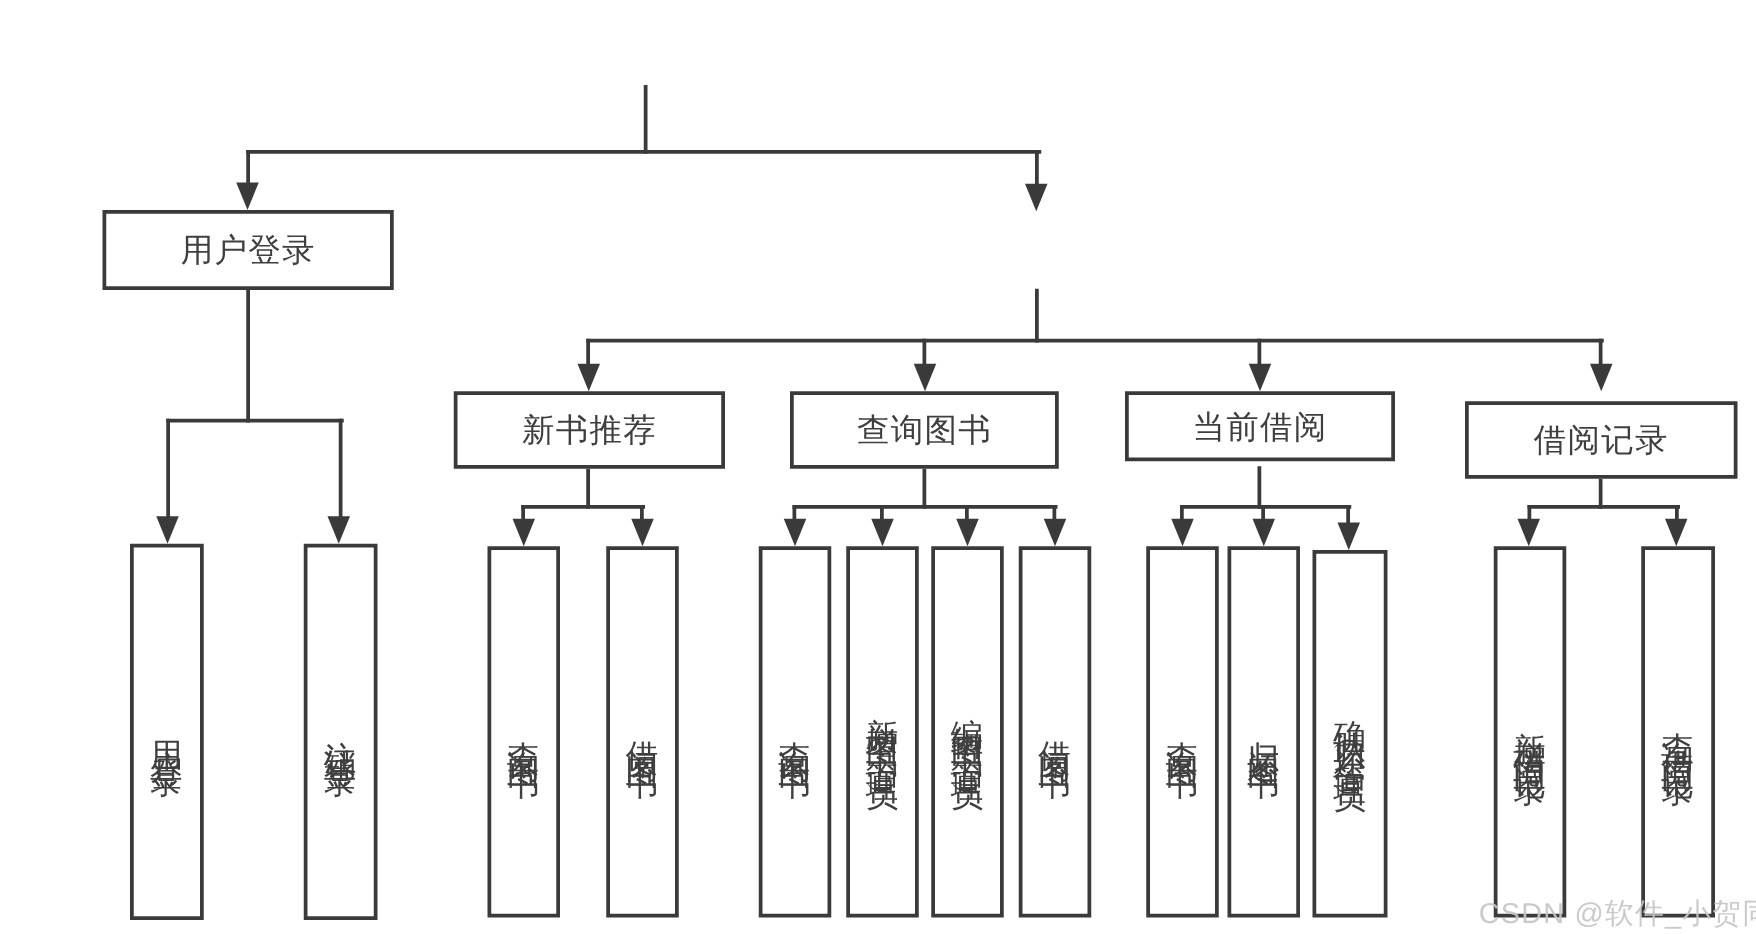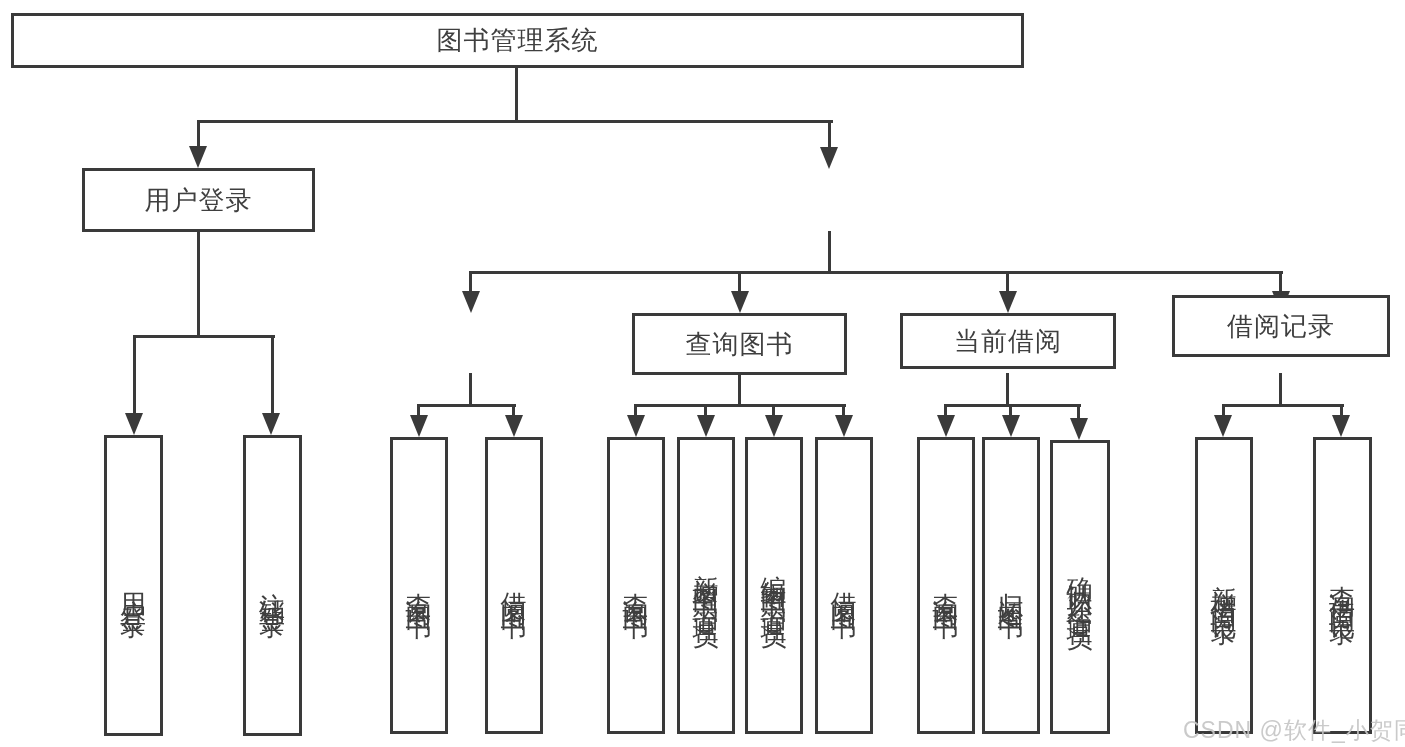--- a/index.html
+++ b/index.html
@@ -87,35 +87,35 @@
   <div class="arrow" style="left:1002px;top:415px"></div>
   <div class="arrow" style="left:1070px;top:418px"></div>
 
   <div class="line" style="left:1279px;top:373px;width:3px;height:34px"></div>
   <div class="line" style="left:1222px;top:404px;width:122px;height:3px"></div>
   <div class="line" style="left:1222px;top:404px;width:3px;height:18px"></div>
   <div class="line" style="left:1340px;top:404px;width:3px;height:18px"></div>
   <div class="arrow" style="left:1214px;top:415px"></div>
   <div class="arrow" style="left:1332px;top:415px"></div>
 
-  <div class="box hbox" style="left:11px;top:13px;width:1013px;height:55px">
-    <span>图书管理系统</span>
-  </div>
 
   <div class="box hbox" style="left:82px;top:168px;width:233px;height:64px">
     <span>用户登录</span>
   </div>
 
+  <div class="box hbox" style="left:363px;top:313px;width:217px;height:62px">
+    <span>新书推荐</span>
+  </div>
   <div class="box hbox" style="left:632px;top:313px;width:215px;height:62px">
     <span>查询图书</span>
   </div>
   <div class="box hbox" style="left:900px;top:313px;width:216px;height:56px">
     <span>当前借阅</span>
   </div>
-  <div class="box hbox" style="left:1172px;top:295px;width:218px;height:62px">
+  <div class="box hbox" style="left:1172px;top:321px;width:218px;height:62px">
     <span>借阅记录</span>
   </div>
 
   <div class="box vbox" style="left:104px;top:435px;width:59px;height:301px">
     <span class="vtxt">用户登录</span>
   </div>
   <div class="box vbox" style="left:243px;top:435px;width:59px;height:301px">
     <span class="vtxt">注销登录</span>
   </div>
 

